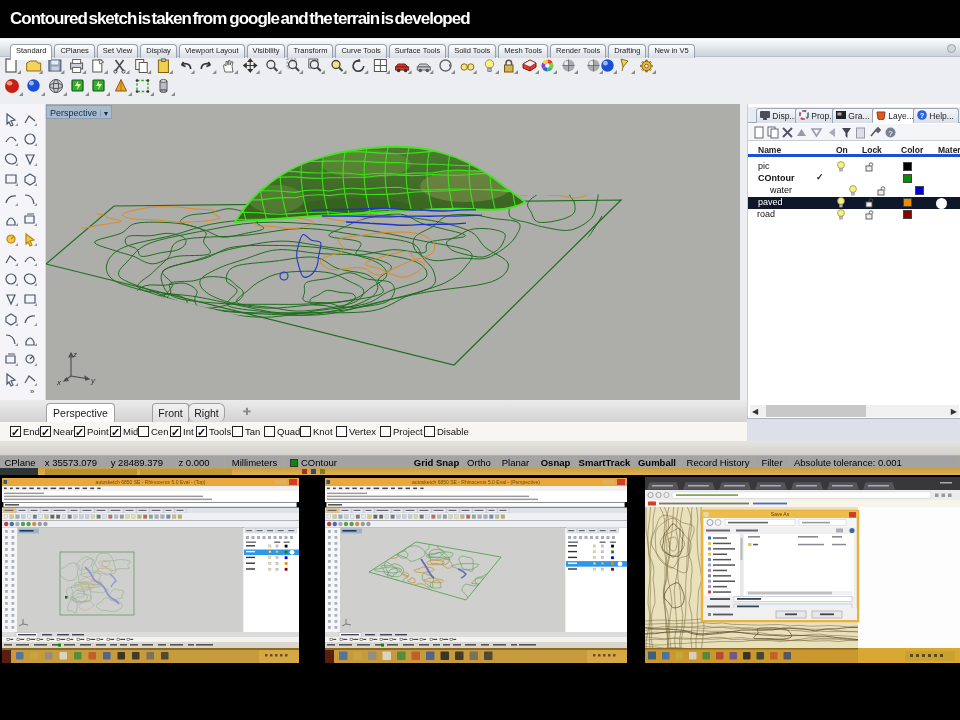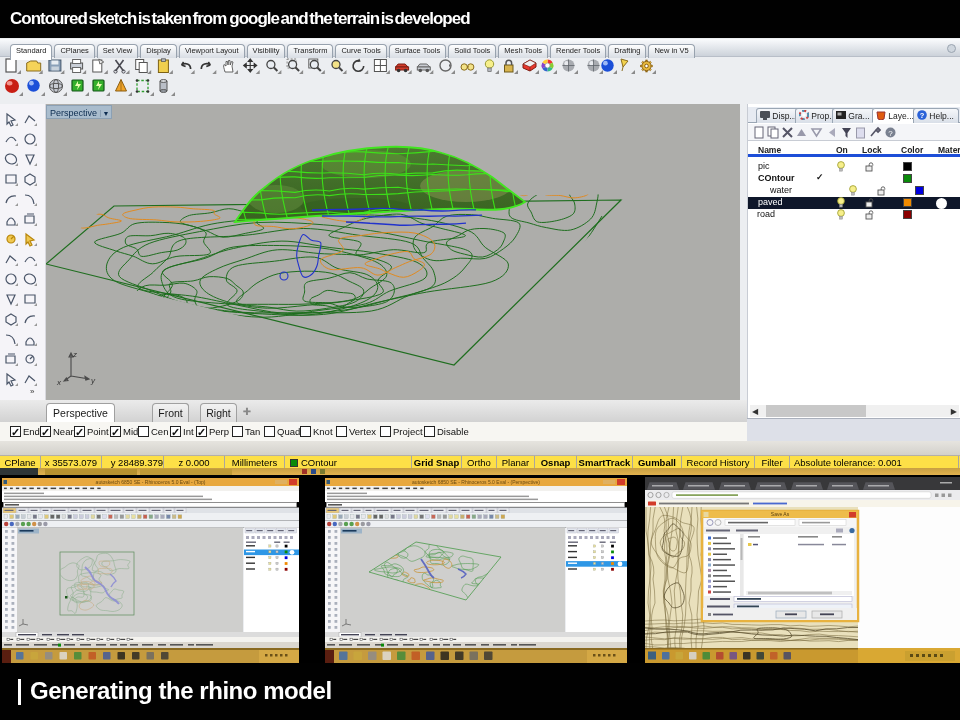--- a/index.html
+++ b/index.html
@@ -18,21 +18,21 @@
 #rpanel{left:747px;top:66px;width:213px;height:352px;background:#fff;border-left:1px solid #c8ccd4;}
 #vtabs{left:0;top:362px;width:747px;height:22px;background:linear-gradient(#ebebeb,#d2d2d2);}
 #vtabs .v{position:absolute;top:3px;height:19px;background:linear-gradient(#f2f2f2,#ddd);border:1px solid #a0a0a0;border-bottom:none;border-radius:4px 4px 0 0;font-size:10.5px;color:#1a1a1a;text-align:center;padding-top:3px;}
 #vtabs .v.on{background:#fff;font-weight:normal;}
 #rfill{left:747px;top:380px;width:213px;height:37px;background:#dde0e8;border-top:1px solid #aab0bc;}
 #osnap{left:0;top:384px;width:747px;height:19px;background:#f7f6f2;}
 #osnap .cb{position:absolute;top:4px;width:11px;height:11px;background:#fff;border:1.4px solid #222;}
 #osnap .ck{position:absolute;top:1px;left:0px;font-size:11px;font-weight:bold;color:#111;line-height:9px;}
 #osnap .lb{position:absolute;top:4px;font-size:9.5px;color:#111;}
 #gap1{left:0;top:403px;width:960px;height:14px;background:linear-gradient(#e6e4df,#d3d1cb);}
-#sbar{left:0;top:417px;width:960px;height:13px;background:#fde047;border-top:1px solid #b4b0a8;font-size:9.5px;color:#000;}
+#sbar{left:0;top:417px;width:960px;height:13px;background:#a3a3a3;border-top:1px solid #b4b0a8;font-size:9.5px;color:#000;}
 #sbar .c{position:absolute;top:0;height:13px;border-right:1px solid #aaa69e;padding-top:1px;text-align:center;overflow:hidden;white-space:nowrap;}
 #amber{left:0;top:468px;width:960px;height:7px;background:linear-gradient(#c79f42,#e2b24e);}
 #botrow{left:0;top:475px;width:960px;height:188px;background:#000;}
 #botbar{left:0;top:663px;width:960px;height:57px;background:#010101;}
 #botbar .bar{position:absolute;left:18px;top:16px;width:3px;height:26px;background:#fff;}
 #botbar .txt{position:absolute;left:30px;top:14px;color:#fff;font-size:24px;font-weight:bold;letter-spacing:-0.45px;}
 </style></head><body>
 <div id="page">
     <div class="abs" id="topbar">
       <span>Contoured sketch is taken from  google and the terrain is developed</span>
@@ -596,21 +596,21 @@
         <div style="position:absolute;left:2px;top:301px;width:209px;height:12px;background:#f0f0f0;">
           <span style="position:absolute;left:2px;top:2px;font-size:8px;color:#333;">◀</span>
           <span style="position:absolute;left:16px;top:0px;width:100px;height:12px;background:#c8c8c8;"></span>
           <span style="position:absolute;right:2px;top:2px;font-size:8px;color:#333;">▶</span>
         </div>
       </div>
       <div class="abs" id="vtabs">
         <span class="v on" style="left:46px;width:69px;">Perspective</span>
         <span class="v" style="left:117px;width:33px;margin-left:39px;">Top</span>
         <span class="v" style="left:152px;width:37px;">Front</span>
-        <span class="v" style="left:200px;width:37px;">Right</span>
+        <span class="v" style="left:188px;width:37px;border-radius:6px;">Right</span>
         <span style="position:absolute;left:237px;top:6px;width:20px;color:#888;font-size:10px;text-align:center;">✚</span>
       </div>
       <div class="abs" id="rfill"></div>
       <div class="abs" id="osnap">
         <span class="cb" style="left:10px;">
           <span class="ck">✓</span>
         </span>
         <span class="lb" style="left:23px;">End</span>
         <span class="cb" style="left:40px;">
           <span class="ck">✓</span>
@@ -626,21 +626,21 @@
         <span class="lb" style="left:123px;">Mid</span>
         <span class="cb" style="left:138px;"></span>
         <span class="lb" style="left:151px;">Cen</span>
         <span class="cb" style="left:170px;">
           <span class="ck">✓</span>
         </span>
         <span class="lb" style="left:183px;">Int</span>
         <span class="cb" style="left:196px;">
           <span class="ck">✓</span>
         </span>
-        <span class="lb" style="left:209px;">Perp</span>
+        <span class="lb" style="left:209px;">Tools</span>
         <span class="cb" style="left:232px;"></span>
         <span class="lb" style="left:245px;">Tan</span>
         <span class="cb" style="left:264px;"></span>
         <span class="lb" style="left:277px;">Quad</span>
         <span class="cb" style="left:300px;"></span>
         <span class="lb" style="left:313px;">Knot</span>
         <span class="cb" style="left:336px;"></span>
         <span class="lb" style="left:349px;">Vertex</span>
         <span class="cb" style="left:380px;"></span>
         <span class="lb" style="left:393px;">Project</span>
@@ -1408,16 +1408,12 @@
           <rect x="138.5" y="177" width="7.5" height="7.5" fill="#44486a" rx="0.8" opacity="0.85"></rect>
           <rect x="260" y="176" width="50" height="10" fill="#caa030"></rect>
           <rect x="265" y="179" width="3" height="3" fill="#5a4a14"></rect>
           <rect x="271" y="179" width="3" height="3" fill="#5a4a14"></rect>
           <rect x="277" y="179" width="3" height="3" fill="#5a4a14"></rect>
           <rect x="283" y="179" width="3" height="3" fill="#5a4a14"></rect>
           <rect x="289" y="179" width="3" height="3" fill="#5a4a14"></rect>
           <rect x="295" y="179" width="3" height="3" fill="#5a4a14"></rect>
         </svg></div>
     </div>
-    <div class="abs" id="botbar">
-      <span class="bar"></span>
-      <span class="txt">Generating the rhino model</span>
-    </div>
   </div>
 </body></html>

